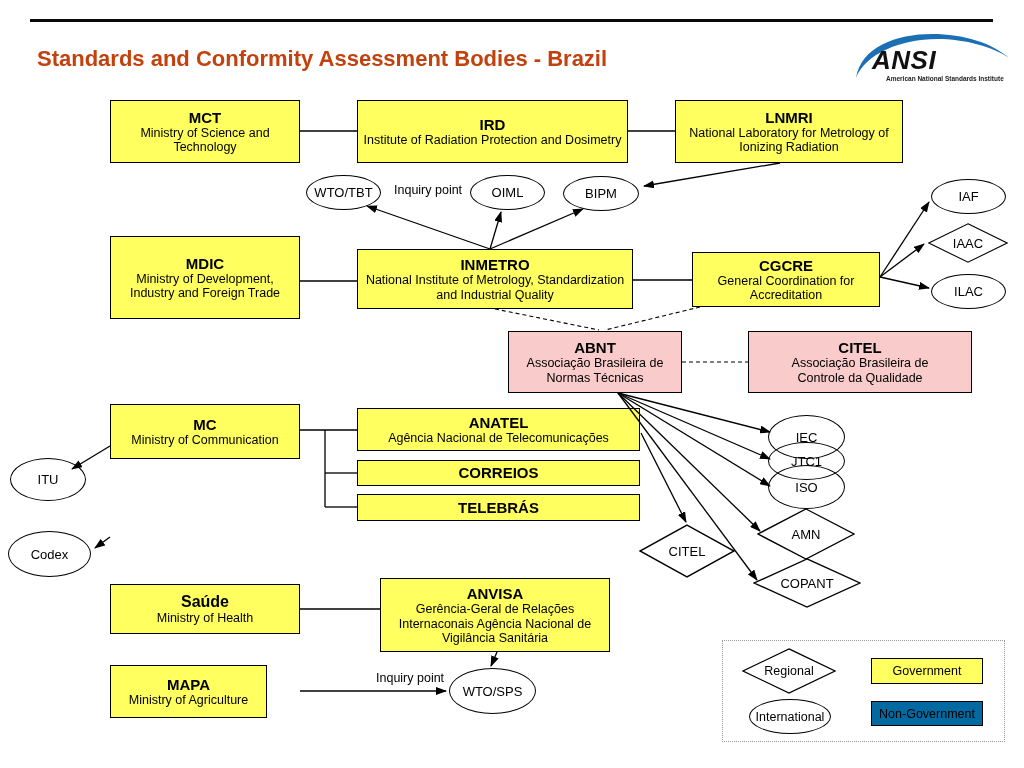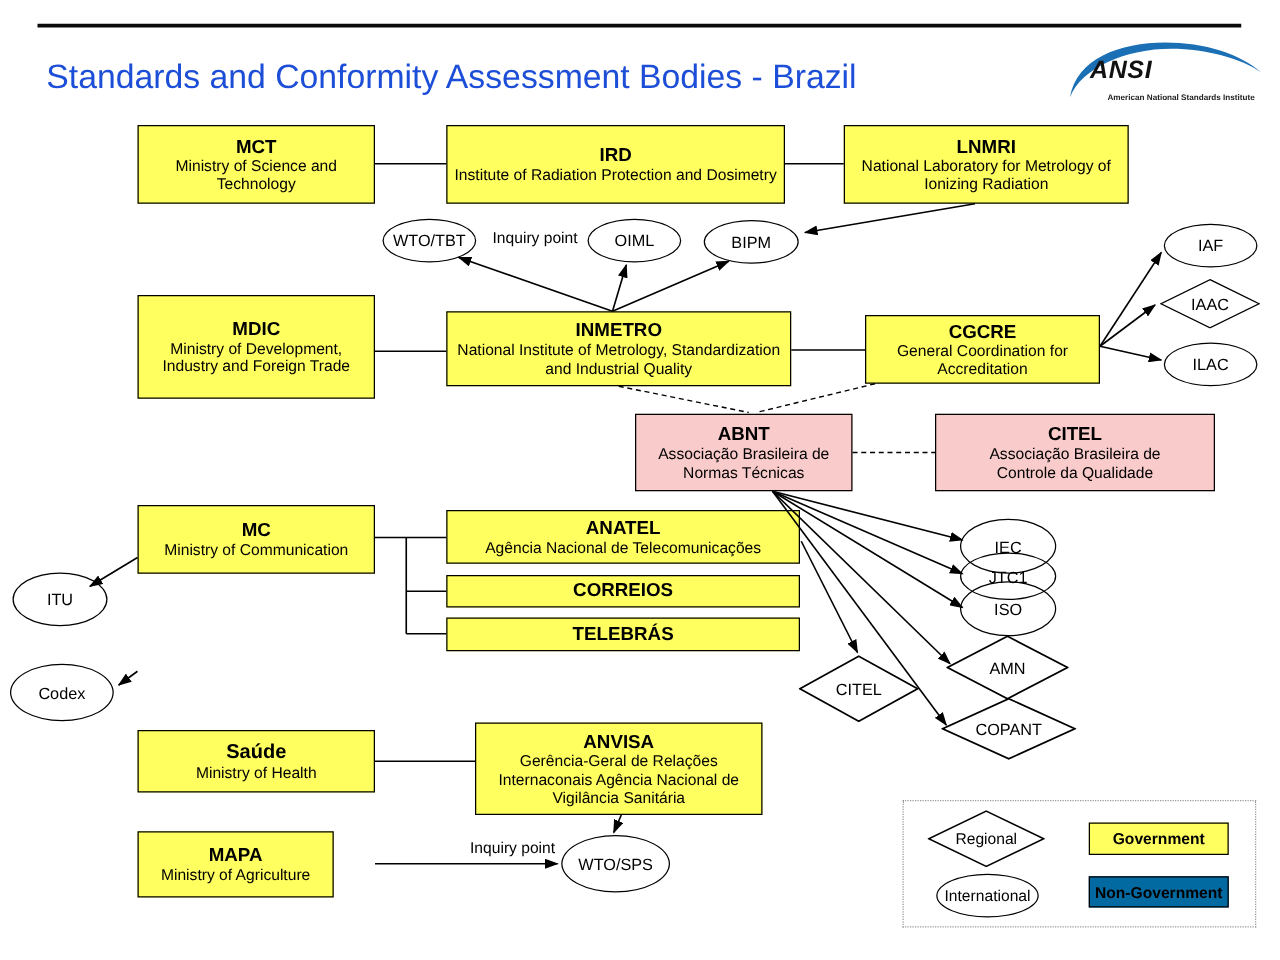--- a/index.html
+++ b/index.html
@@ -1,24 +1,24 @@
 <!DOCTYPE html>
 <html><head>
 <meta charset="utf-8">
 <style>
   html,body{margin:0;padding:0;background:#fff;}
   .slide{position:relative;width:1024px;height:768px;background:#fff;overflow:hidden;
          font-family:"Liberation Sans",sans-serif;color:#000;}
   .top-rule{position:absolute;left:30px;top:19px;width:963px;height:3px;background:#0a0a0a;}
-  .title{position:absolute;left:37px;top:46px;font-size:27px;font-weight:normal;color:#1d4ed8;
+  .title{position:absolute;left:37px;top:46px;font-size:22px;font-weight:bold;color:#c2410c;
          white-space:nowrap;letter-spacing:0px;}
   
   .ansi{position:absolute;left:848px;top:28px;width:170px;height:62px;}
   .ansi svg{position:absolute;left:0;top:0;}
-  .ansi-word{position:absolute;left:24px;top:17px;font-size:20px;font-weight:bold;font-style:italic;
+  .ansi-word{position:absolute;left:24px;top:17px;font-size:26px;font-weight:bold;font-style:italic;
              letter-spacing:0.5px;color:#111;}
   .ansi-tag{position:absolute;left:38px;top:47px;font-size:6.5px;font-weight:bold;color:#222;white-space:nowrap;}
   
   .box{position:absolute;border:1.2px solid #000;display:flex;flex-direction:column;
        align-items:center;justify-content:center;text-align:center;z-index:2;box-sizing:border-box;}
   .box.y{background:#FFFF60;}
   .box.p{background:#F9CBCB;}
   .acr{font-weight:bold;font-size:15px;line-height:1.15;}
   .sub{font-size:12.5px;line-height:1.14;}
   .sub.narrow155{max-width:155px;}
@@ -26,21 +26,21 @@
   .ell{position:absolute;border:1.2px solid #000;border-radius:50%;display:flex;align-items:center;
        justify-content:center;font-size:13px;z-index:2;box-sizing:border-box;background:transparent;}
   .dia{position:absolute;z-index:2;}
   .dia svg{position:absolute;left:0;top:0;width:100%;height:100%;}
   .dia polygon{fill:#fff;stroke:#000;stroke-width:1.4;}
   .dlabel{position:absolute;inset:0;display:flex;align-items:center;justify-content:center;font-size:13px;}
   .note{position:absolute;font-size:12.5px;z-index:3;}
   
   .legend{position:absolute;left:722px;top:640px;width:281px;height:100px;border:1px dotted #999;z-index:1;}
   .lg-box{position:absolute;border:1.2px solid #000;display:flex;align-items:center;justify-content:center;
-          font-size:12.5px;box-sizing:border-box;font-weight:bold;}
+          font-size:12.5px;box-sizing:border-box;}
   
   .wires{position:absolute;left:0;top:0;z-index:5;pointer-events:none;}
   .wires line{stroke:#000;stroke-width:1.3;}
   .wires line.dash{stroke-dasharray:4,3;stroke-width:1.1;}
 </style>
 </head>
 <body>
 
 <div class="slide">
 

